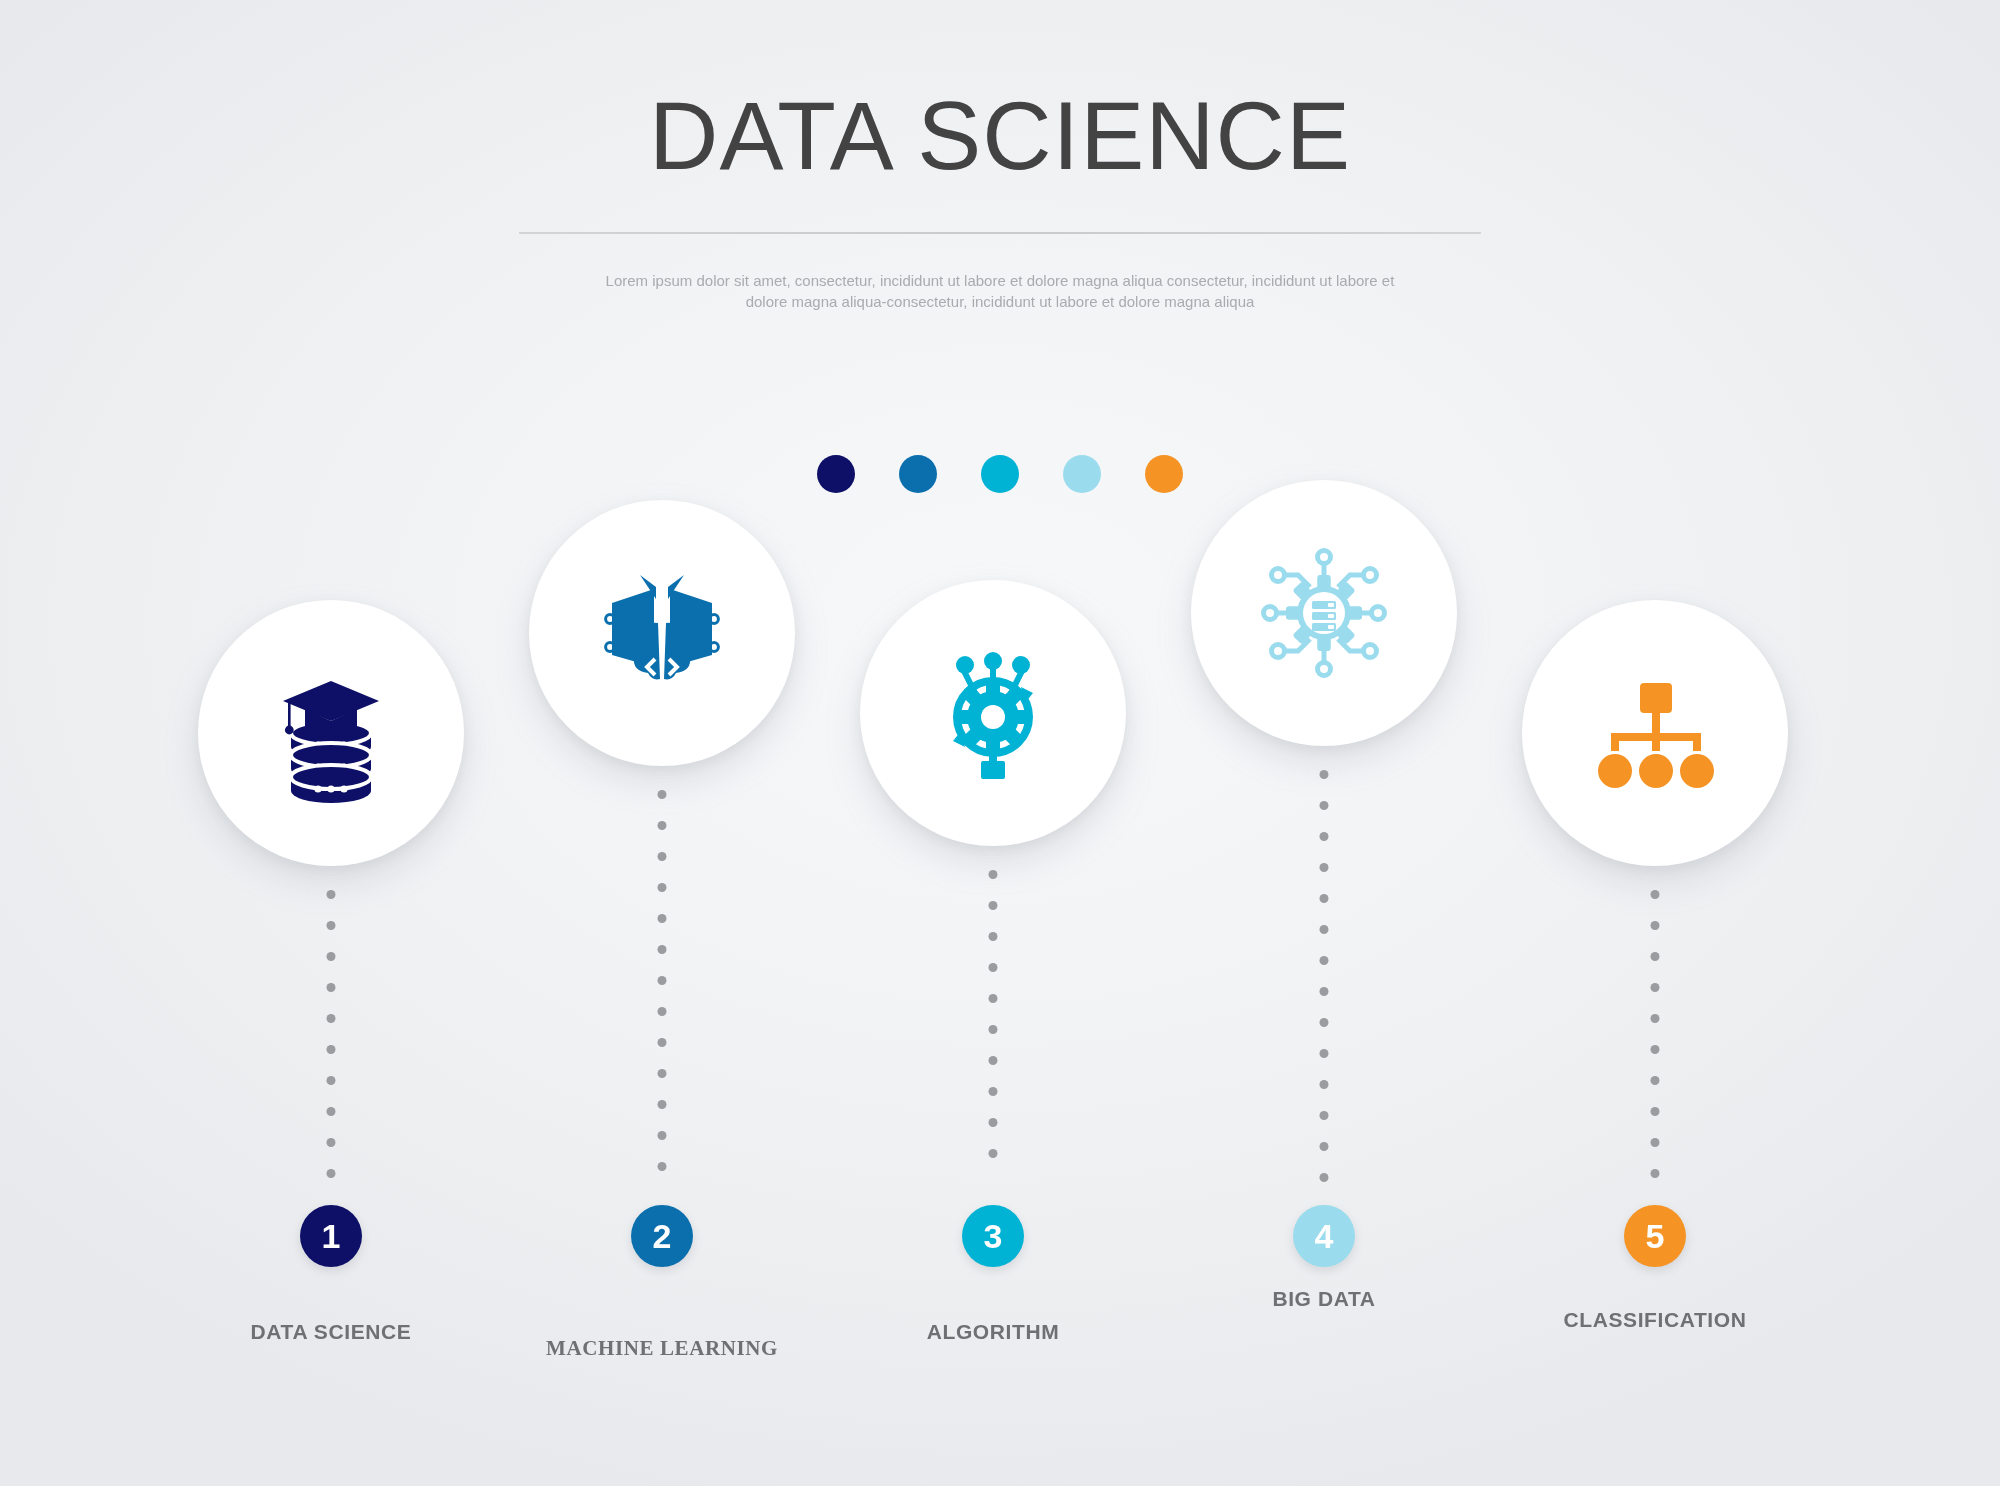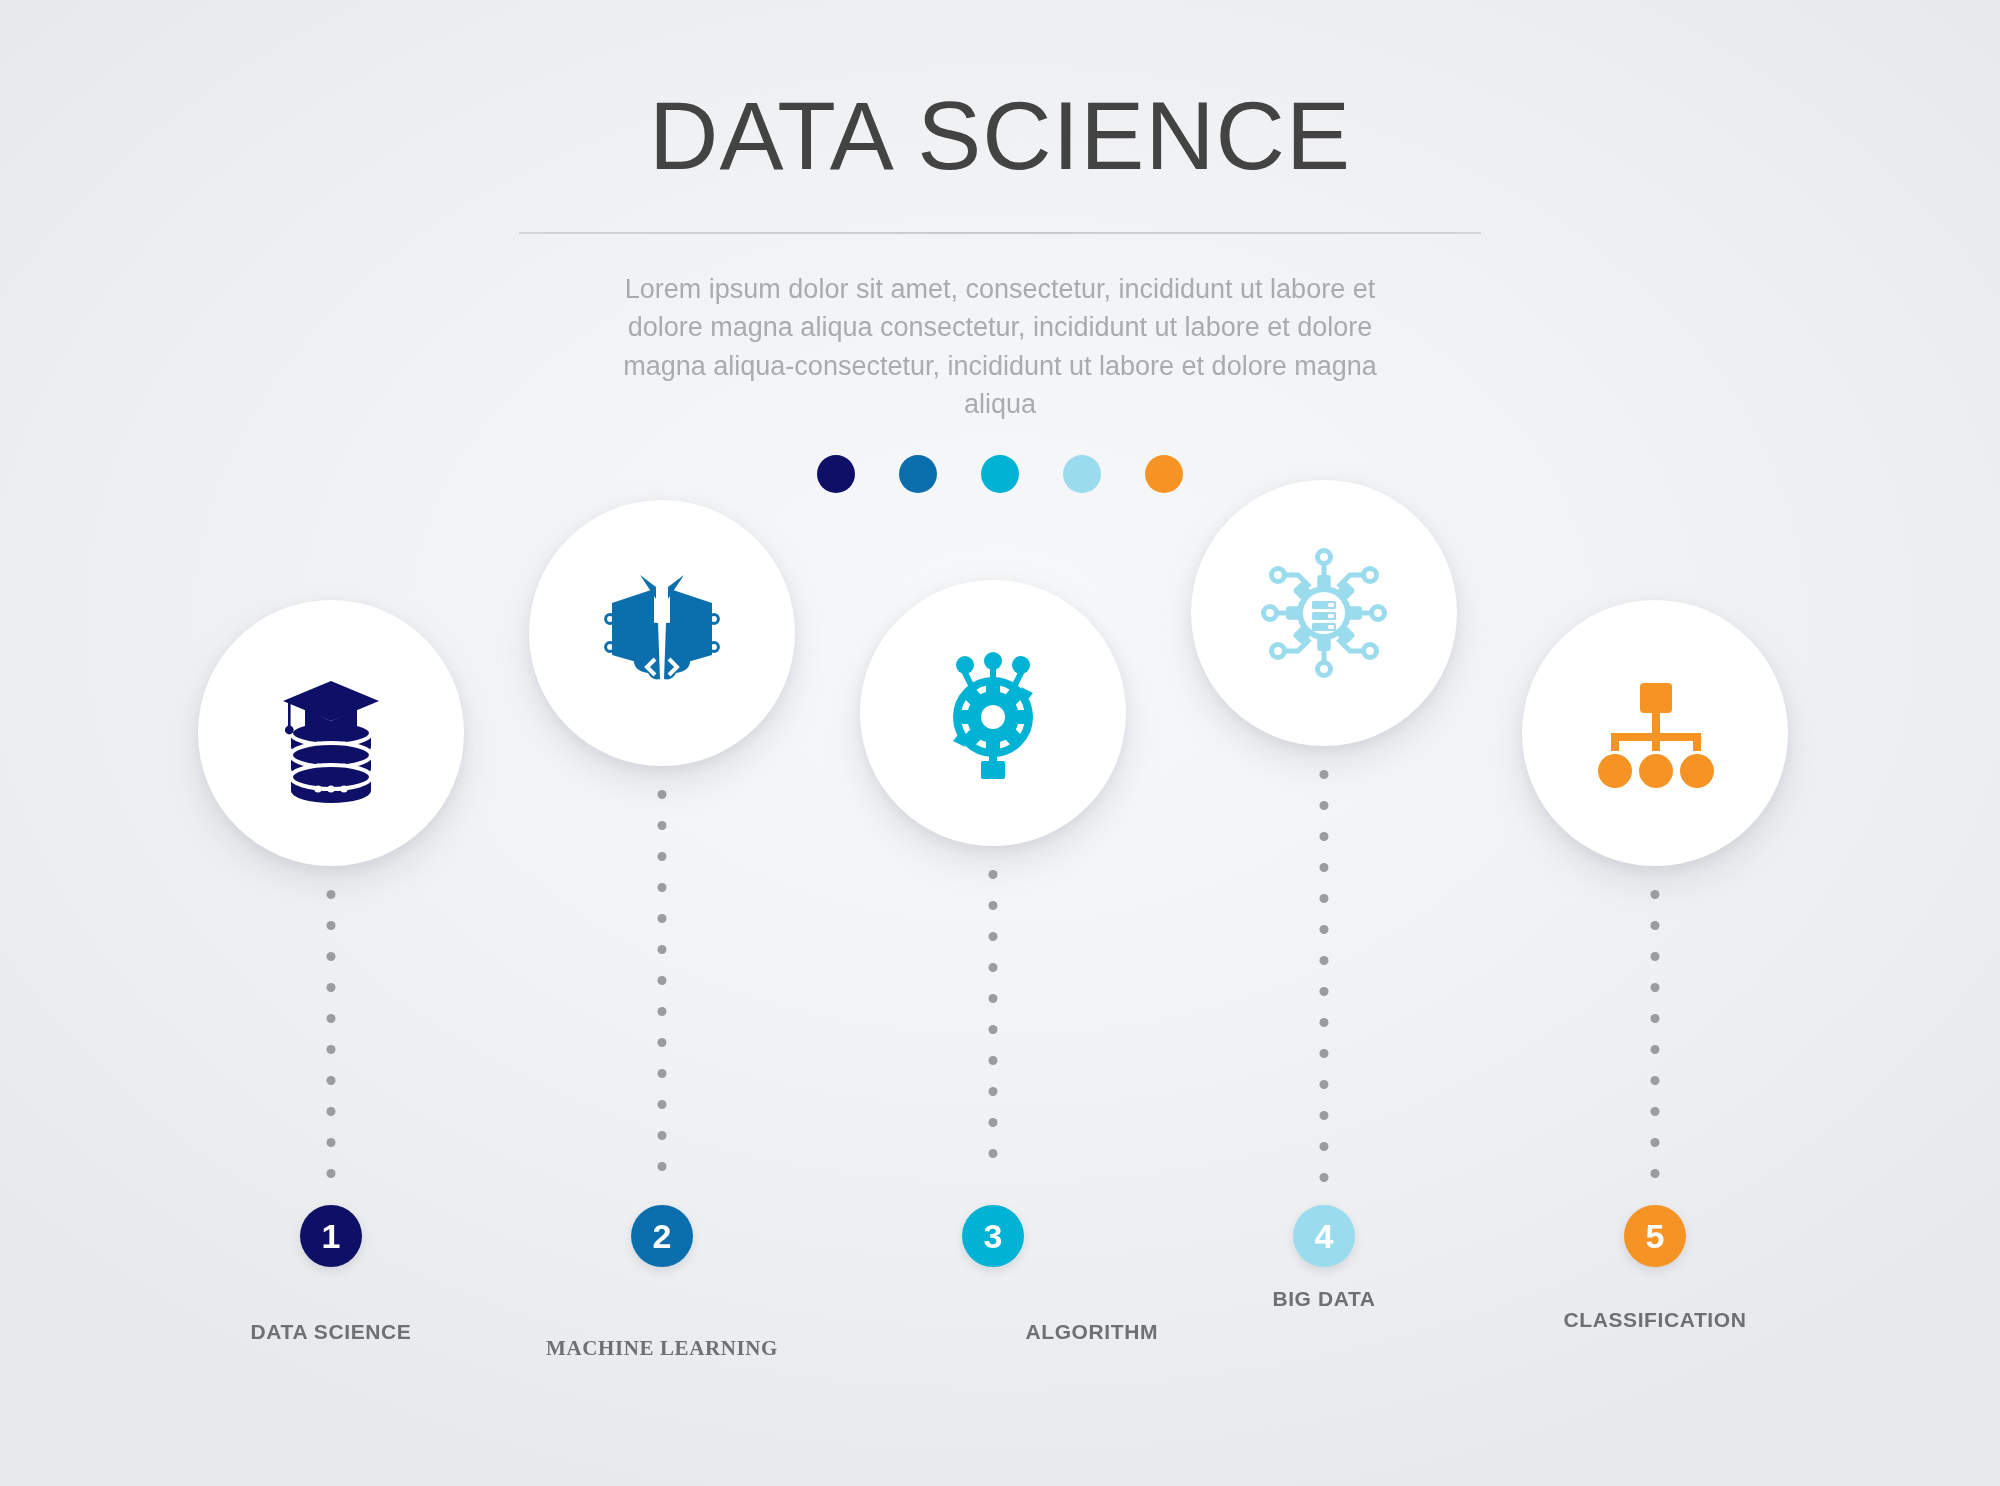--- a/index.html
+++ b/index.html
@@ -36,21 +36,21 @@
   }
   .divider {
     width: 962px;
     height: 2px;
     margin: 48px auto 0 auto;
     background: linear-gradient(to right, #d3d4d6 0%, #c9cacc 50%, #d3d4d6 100%);
   }
   .subtitle {
     width: 790px;
     margin: 36px auto 0 auto;
-    font-size: 27px;
+    font-size: 15px;
     line-height: 1.42;
     color: #a9abaf;
     font-weight: 400;
     text-align: center;
   }
 
   
   .palette {
     position: absolute;
     left: 0;
@@ -305,21 +305,21 @@
         <i></i>
         <i></i>
         <i></i>
         <i></i>
         <i></i>
         <i></i>
       </div>
       <div class="badge" style="background: rgb(0, 178, 212); top: 605px;">
         <span>3</span>
       </div>
-      <div class="step-label" style="top: 720px; text-align: right;">ALGORITHM</div>
+      <div class="step-label" style="top: 720px;">ALGORITHM</div>
     </div>
     <div class="step" style="left: 1158px;">
       <div class="circle-wrap" style="top: -120px;">
         <div class="circle">
           <span>
             <svg width="140" height="140" viewBox="0 0 140 140">
               <g fill="#9adcee" stroke="none">
                 <path d="M70 20 L70 40" stroke="#9adcee" stroke-width="5" fill="none"></path>
                 <path d="M70 120 L70 100" stroke="#9adcee" stroke-width="5" fill="none"></path>
                 <path d="M22 70 L44 70" stroke="#9adcee" stroke-width="5" fill="none"></path>

